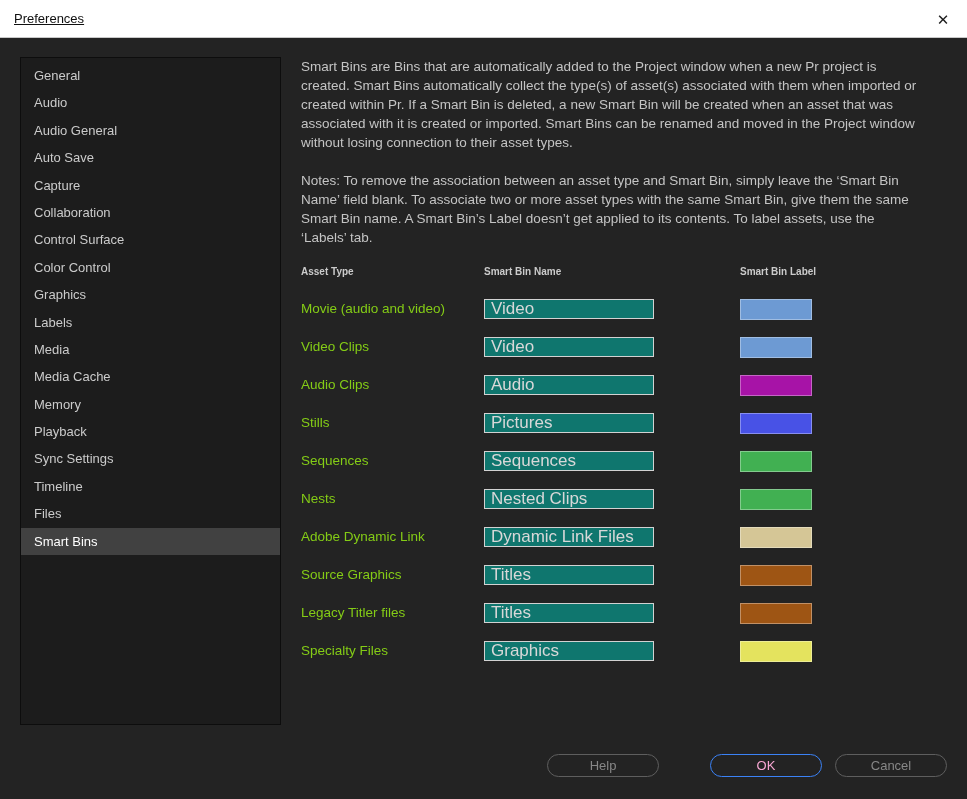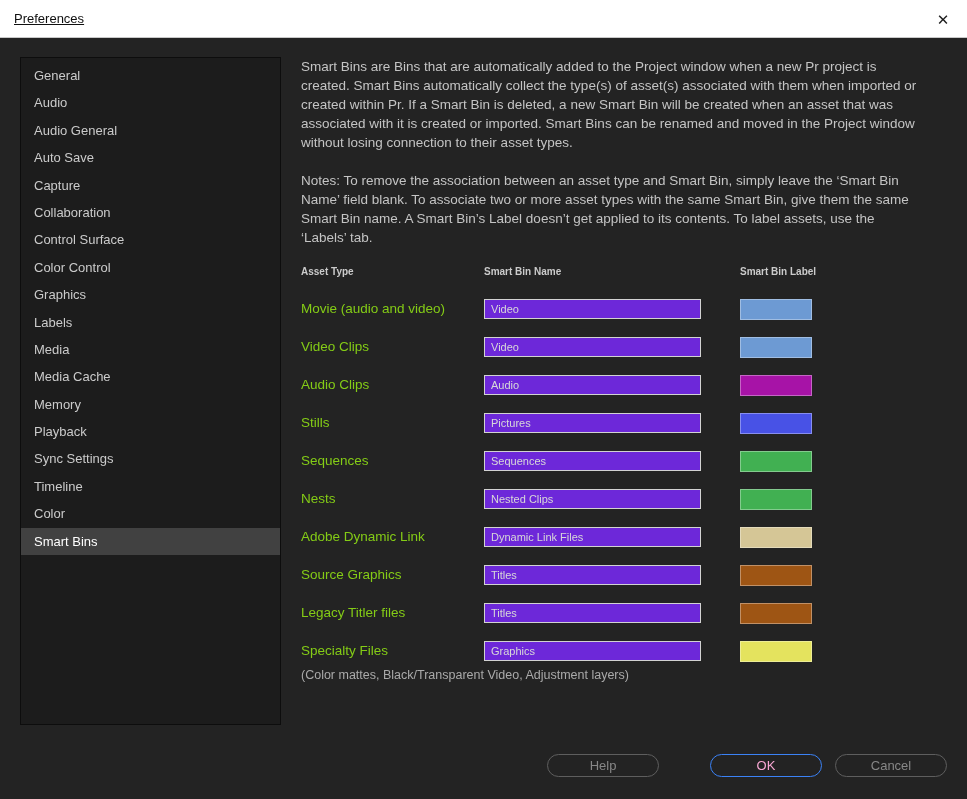--- a/index.html
+++ b/index.html
@@ -67,25 +67,25 @@
   .th-name   { position: absolute; left: 183px; }
   .th-label  { position: absolute; left: 439px; }
 
   .trow { position: relative; height: 21px; margin-bottom: 17px; }
   .asset-label {
     position: absolute; left: 0; top: 2px;
     font-size: 13.5px; color: #84cc16; white-space: nowrap;
   }
   .bin-input {
     position: absolute; left: 183px; top: 0;
-    width: 217px; height: 20px;
-    background: #6d28d9;
+    width: 170px; height: 20px;
+    background: #0f766e;
     border: 1px solid #d2d2d2;
     color: #d8d8d8;
-    font-size: 11px; font-family: inherit;
+    font-size: 17px; font-family: inherit;
     padding: 0 6px;
   }
   .swatch {
     position: absolute; left: 439px; top: 0;
     width: 72px; height: 21px;
     border: 1px solid rgba(255,255,255,0.35);
     cursor: pointer;
   }
 
   .footnote {
@@ -130,21 +130,21 @@
       <div class="side-item">Control Surface</div>
       <div class="side-item">Color Control</div>
       <div class="side-item">Graphics</div>
       <div class="side-item">Labels</div>
       <div class="side-item">Media</div>
       <div class="side-item">Media Cache</div>
       <div class="side-item">Memory</div>
       <div class="side-item">Playback</div>
       <div class="side-item">Sync Settings</div>
       <div class="side-item">Timeline</div>
-      <div class="side-item">Color</div>
+      <div class="side-item">Files</div>
       <div class="side-item selected">Smart Bins</div>
     </div>
 
     <div class="content">
       <p class="desc">Smart Bins are Bins that are automatically added to the Project window when a new Pr project is created.  Smart Bins automatically collect the type(s) of asset(s) associated with them when imported or created within Pr.  If a Smart Bin is deleted, a new Smart Bin will be created when an asset that was associated with it is created or imported.  Smart Bins can be renamed and moved in the Project window without losing connection to their asset types.</p>
       <p class="desc">Notes: To remove the association between an asset type and Smart Bin, simply leave the ‘Smart Bin Name’ field blank.  To associate two or more asset types with the same Smart Bin, give them the same Smart Bin name.  A Smart Bin’s Label doesn’t get applied to its contents.  To label assets, use the ‘Labels’ tab.</p>
 
       <div class="table-header">
         <span class="th-asset">Asset Type</span>
         <span class="th-name">Smart Bin Name</span>
@@ -195,21 +195,20 @@
         <span class="asset-label">Legacy Titler files</span>
         <input class="bin-input" type="text" value="Titles" style="">
         <span class="swatch" style="background-color: rgb(158, 85, 20);"></span>
       </div>
       <div class="trow">
         <span class="asset-label">Specialty Files</span>
         <input class="bin-input" type="text" value="Graphics" style="">
         <span class="swatch" style="background-color: rgb(228, 227, 94);"></span>
       </div>
 
-      <p class="footnote">(Color mattes, Black/Transparent Video, Adjustment layers)</p>
     </div>
 
     <button class="pill secondary btn-help">Help</button>
     <button class="pill primary  btn-ok">OK</button>
     <button class="pill secondary btn-cancel">Cancel</button>
 
   </div>
 </div>
 
 </body></html>

